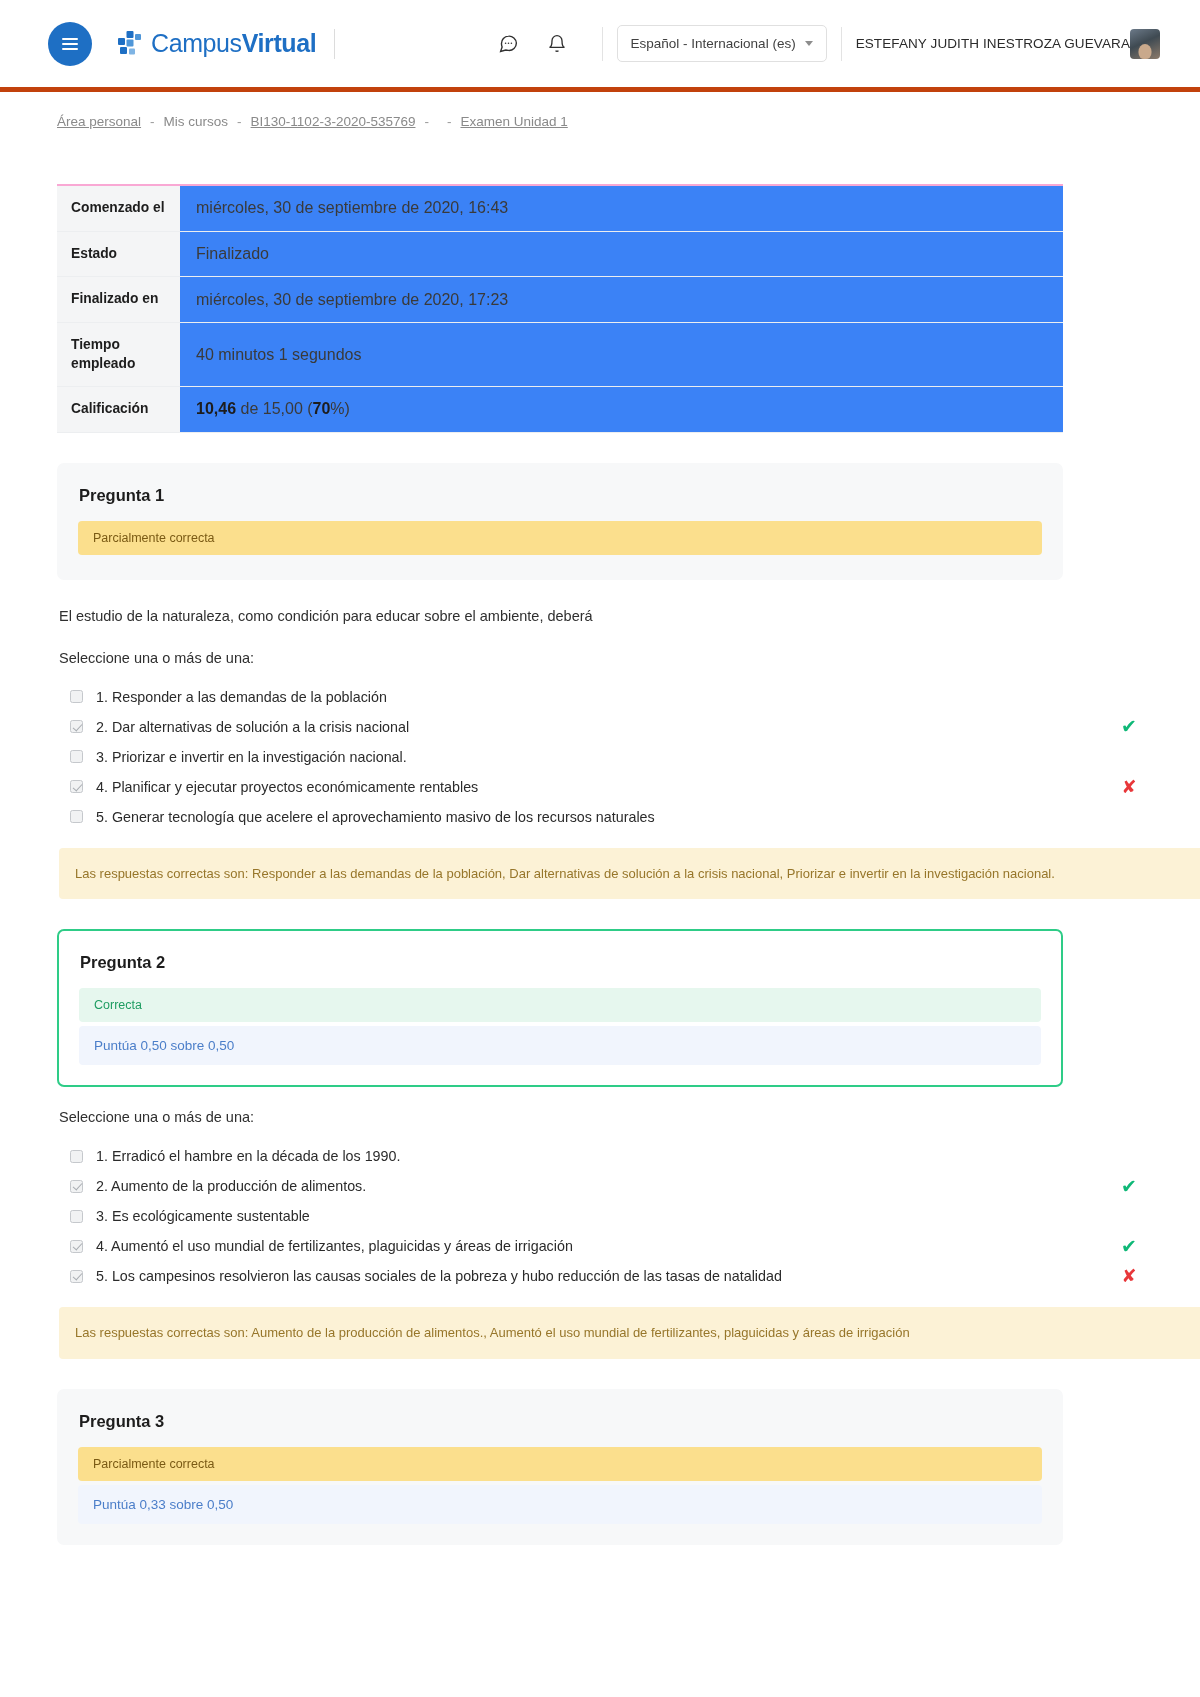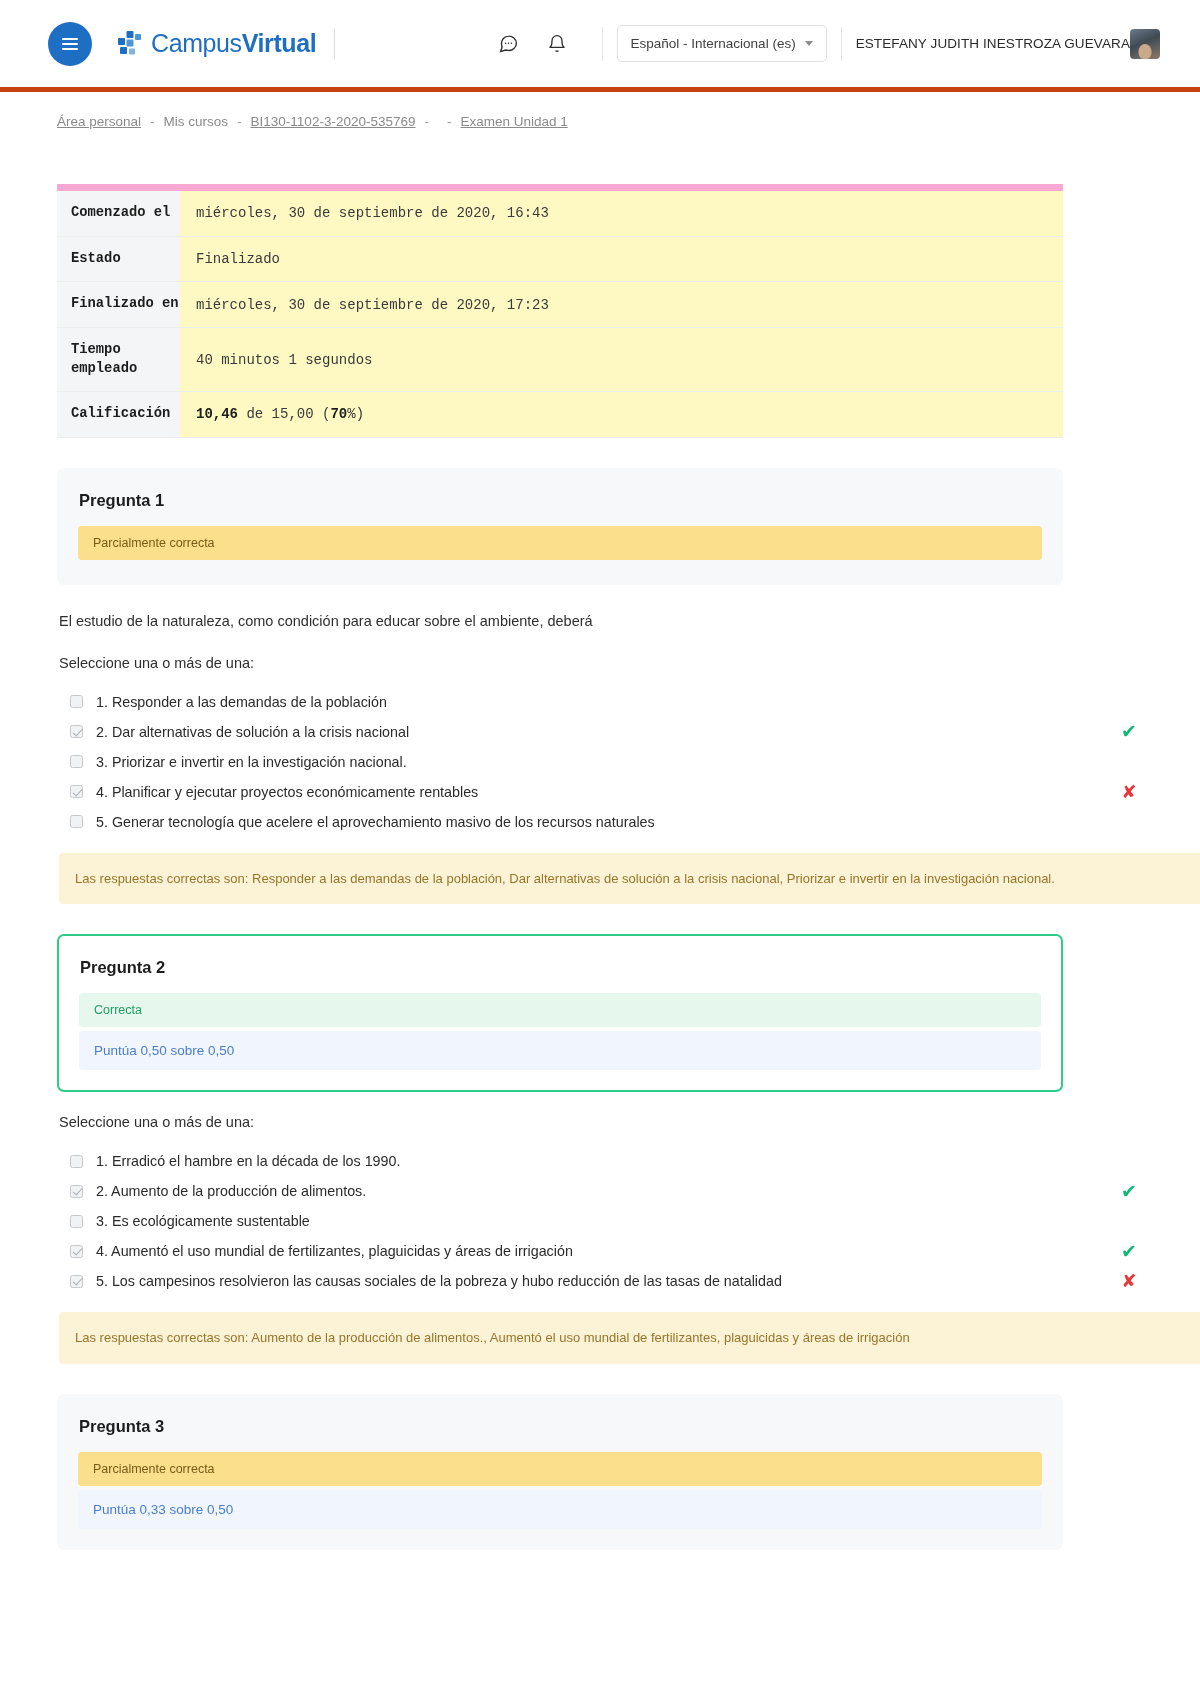--- a/index.html
+++ b/index.html
@@ -133,40 +133,39 @@
 
   
   .page { padding: 0 57px; }
 
   
   .summary {
     margin-top: 55px;
     width: 1006px;
     border-collapse: collapse;
     font-size: 14px;
-    border-top: 7px solid #f9a8d4;
-    font-family: Liberation Mono, monospace;
+    border-top: 2px solid #f9a8d4;
   }
   .summary tr { border-bottom: 1px solid #eceef0; }
   .summary th {
     width: 123px;
     text-align: left;
     font-weight: 700;
     background: #f4f5f6;
     color: #1d1d1d;
     padding: 13px 0 13px 14px;
     vertical-align: middle;
     font-size: 13.8px;
     line-height: 1.35;
   }
   .summary td {
     padding: 13px 0 13px 16px;
     color: #3a3a3a;
-    background: #fef9c3;
-    font-size: 14px;
+    background: #3b82f6;
+    font-size: 16px;
     vertical-align: middle;
   }
   .summary td b { font-weight: 700; color: #1d1d1d; }
 
   
   .q-card {
     margin-top: 30px;
     width: 1006px;
     background: #f7f8f9;
     border-radius: 7px;

